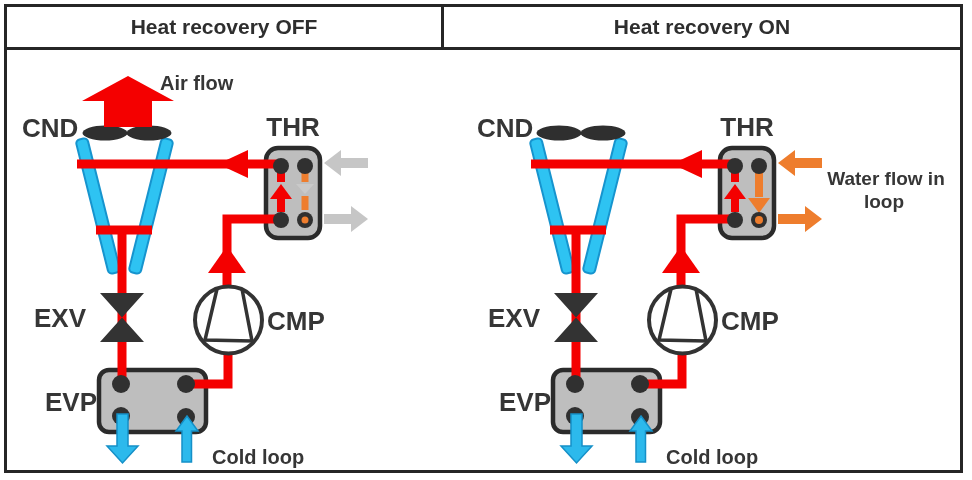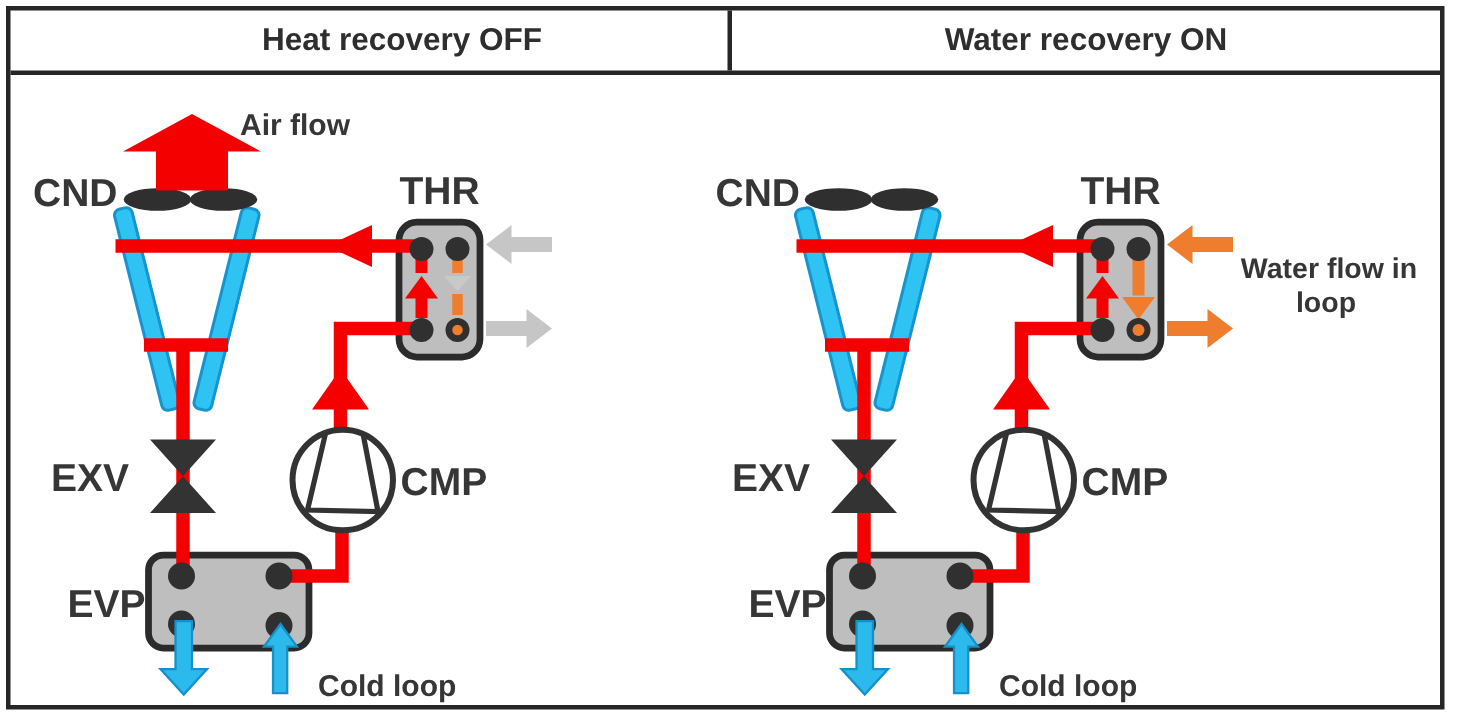--- a/index.html
+++ b/index.html
@@ -11,21 +11,21 @@
     position:absolute;left:4px;top:4px;width:959px;height:469px;
     border:3px solid #262626;box-sizing:border-box;background:#fff;
   }
   #header-row{
     display:flex;height:43px;border-bottom:3px solid #262626;box-sizing:border-box;
   }
   .header-cell{
     display:flex;align-items:center;justify-content:center;
     font-weight:700;font-size:21px;color:#2e2e2e;box-sizing:border-box;
   }
-  .header-cell.left{width:437px;border-right:3px solid #262626;margin-left:44px;}
+  .header-cell.left{width:437px;border-right:3px solid #262626;}
   .header-cell.right{flex:1;}
   #diagram-svg{position:absolute;left:0;top:0;width:972px;height:480px;}
   
   .red-pipe{stroke:#f40000;fill:none;}
   .red-fill{fill:#f40000;}
   .coil{fill:#2ec3f2;stroke:#1694ce;stroke-width:2;}
   .fan{fill:#2f2f2f;}
   .block{fill:#bebebe;stroke:#2b2b2b;stroke-width:4.5;}
   .port{fill:#303030;}
   .orange-fill{fill:#ee7d2d;}
@@ -42,21 +42,21 @@
   .t-tiny{font-size:19px;}
 </style>
 </head>
 <body>
 
 <div id="stage">
 
   <div id="table-frame">
     <div id="header-row">
       <div class="header-cell left">Heat recovery OFF</div>
-      <div class="header-cell right">Water recovery ON</div>
+      <div class="header-cell right">Heat recovery ON</div>
     </div>
   </div>
 
   <svg id="diagram-svg" viewBox="0 0 972 480" xmlns="http://www.w3.org/2000/svg">
 
     <g>
 
       <rect class="coil" x="-6" y="-69" width="12" height="138" rx="4" transform="translate(98,206) rotate(-14)"></rect>
       <rect class="coil" x="-6" y="-69" width="12" height="138" rx="4" transform="translate(151,206) rotate(14)"></rect>
 

